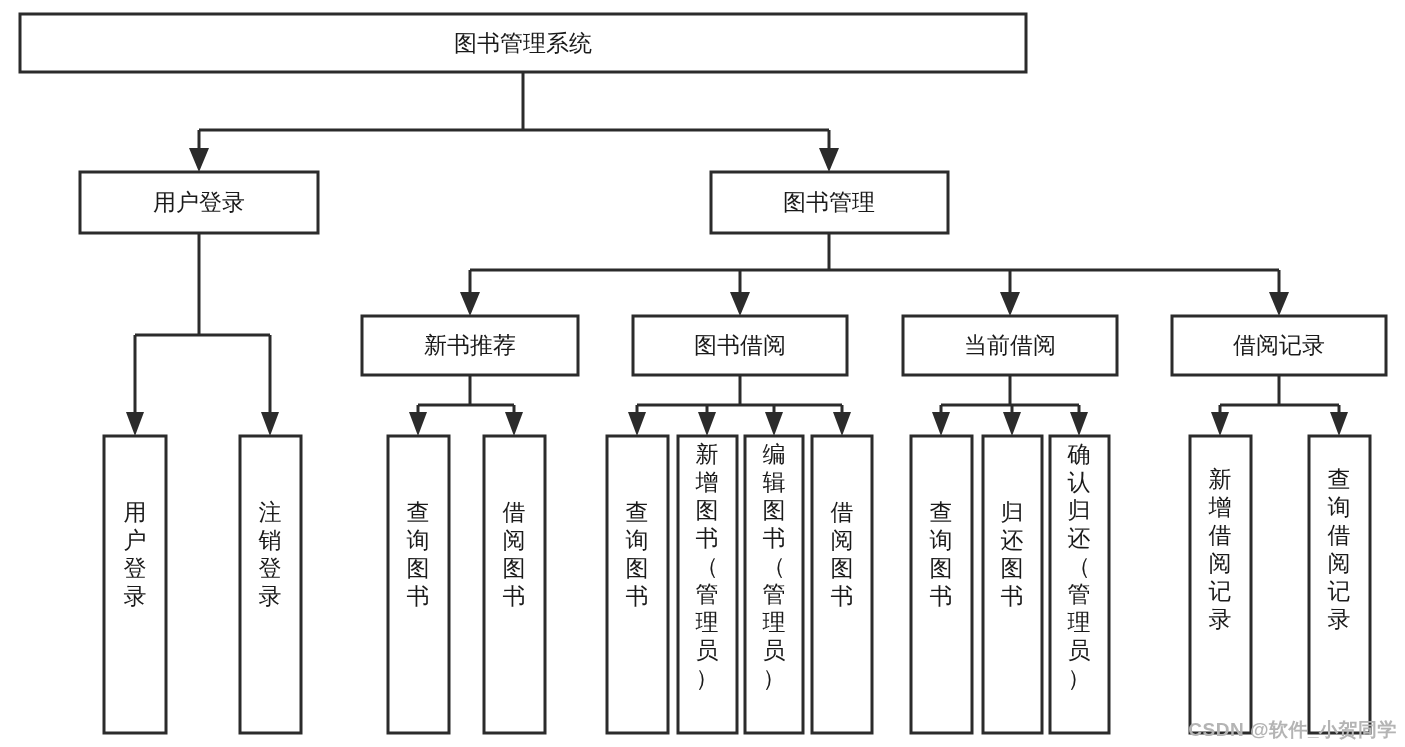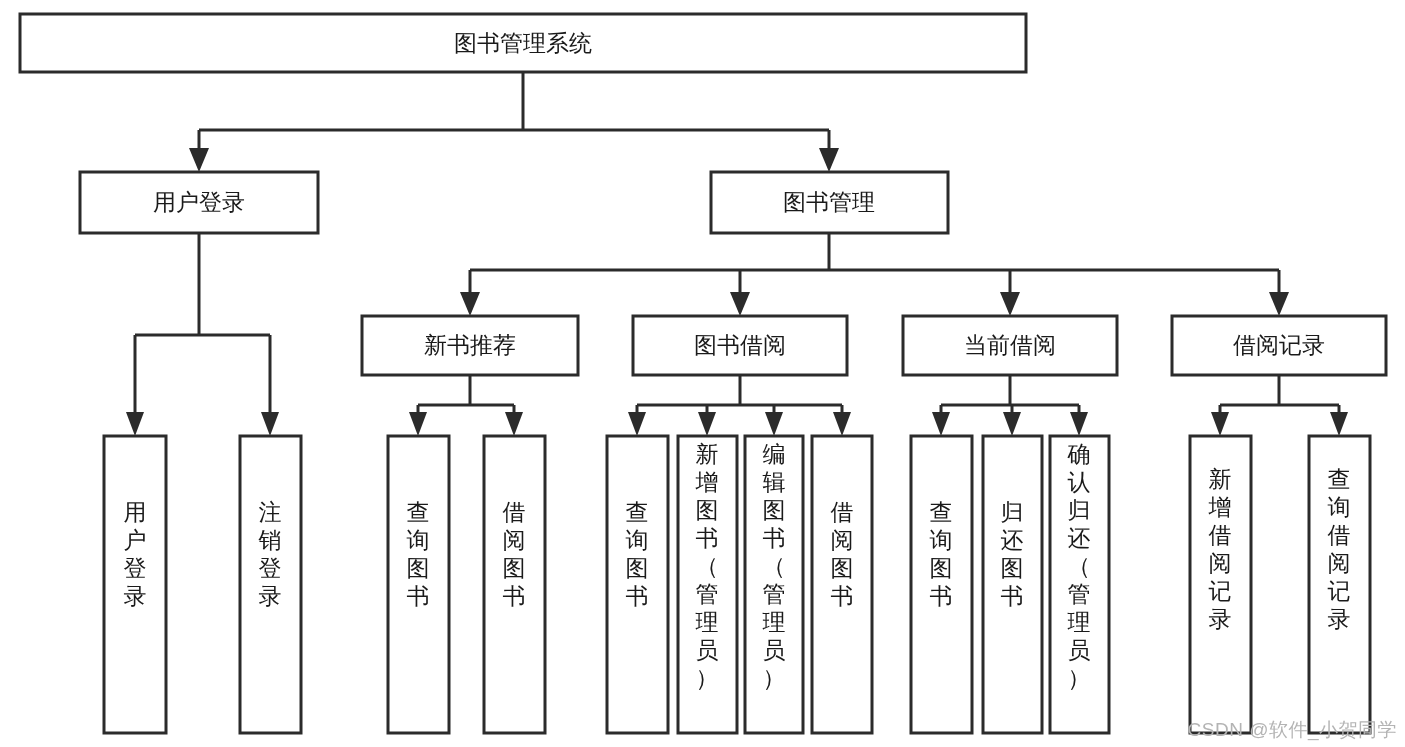--- a/index.html
+++ b/index.html
@@ -57,20 +57,21 @@
   .watermark {
     position: absolute;
     right: 8px;
     bottom: 4px;
     font-family: "Liberation Sans", "DejaVu Sans", sans-serif;
     font-size: 19px;
     color: #b4b4b4;
     letter-spacing: 0.5px;
     white-space: nowrap;
     user-select: none;
+    font-weight: bold;
   }
 </style>
 </head>
 <body>
 
 <div id="diagram-root">
 
   <svg id="tree-svg" viewBox="0 0 1405 747" xmlns="http://www.w3.org/2000/svg">
 
     <g>

